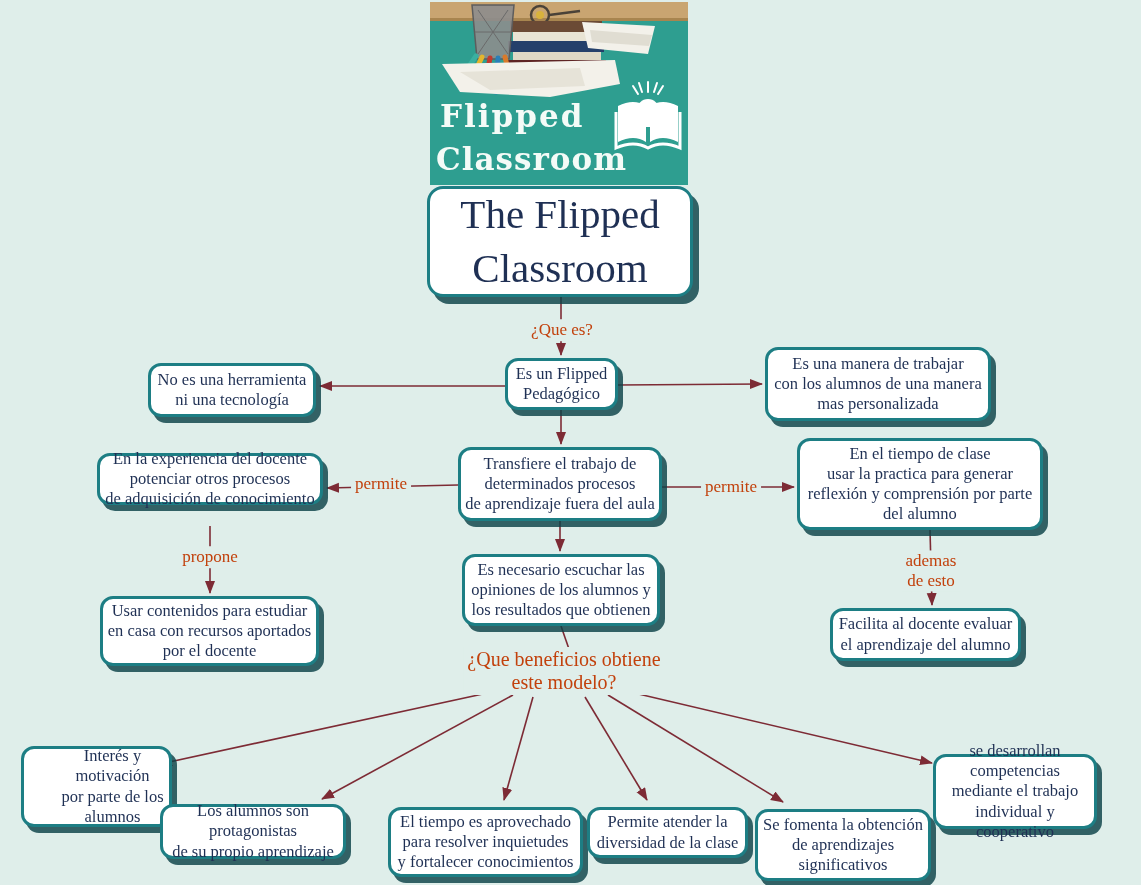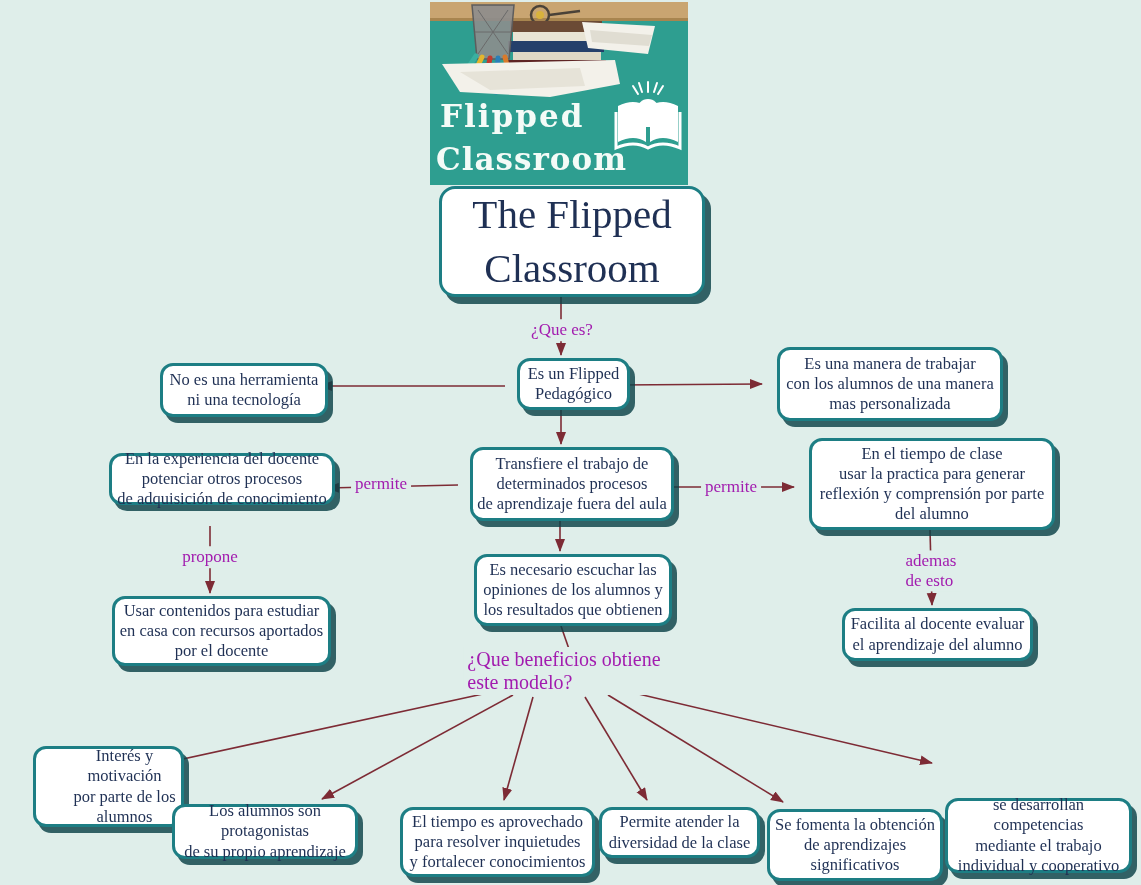--- a/index.html
+++ b/index.html
@@ -16,33 +16,32 @@
     border:3px solid #1d7e84;
     border-radius:13px;
     box-shadow:5px 6px 0 rgba(12,66,72,0.82);
     display:flex;align-items:center;justify-content:center;
     text-align:center;
     color:#1f3054;
     font-size:16.5px;line-height:1.22;
     white-space:pre-line;
     box-sizing:border-box;
     padding:2px 4px;
-    margin-left:12px;
   }
   .title-box{
     font-size:41px;line-height:1.3;border-radius:16px;
     box-shadow:6px 7px 0 rgba(12,66,72,0.82);
   }
   .edge-label{
     position:absolute;
     transform:translate(-50%,-50%);
     background:#dfeeea;
-    color:#a21caf;
+    color:#c2410c;
     font-size:17px;line-height:1.15;
-    text-align:left;white-space:pre-line;
+    text-align:center;white-space:pre-line;
     padding:1px 4px;
   }
   .hdr{position:absolute;left:430px;top:2px;width:268px;height:183px;}
 </style>
 </head>
 <body>
 
 <div id="canvas">
 
   <div class="hdr">
@@ -192,17 +191,17 @@
 para resolver inquietudes
 y fortalecer conocimientos</div>
 
   <div class="node" style="left:587px;top:807px;width:161px;height:51px;">Permite atender la
 diversidad de la clase</div>
 
   <div class="node" style="left:755px;top:809px;width:176px;height:72px;">Se fomenta la obtención
 de aprendizajes
 significativos</div>
 
-  <div class="node" style="left:933px;top:798px;width:187px;height:75px;">se desarrollan competencias
+  <div class="node" style="left:933px;top:754px;width:164px;height:75px;">se desarrollan competencias
 mediante el trabajo
 individual y cooperativo</div>
 
 </div>
 
 </body></html>

